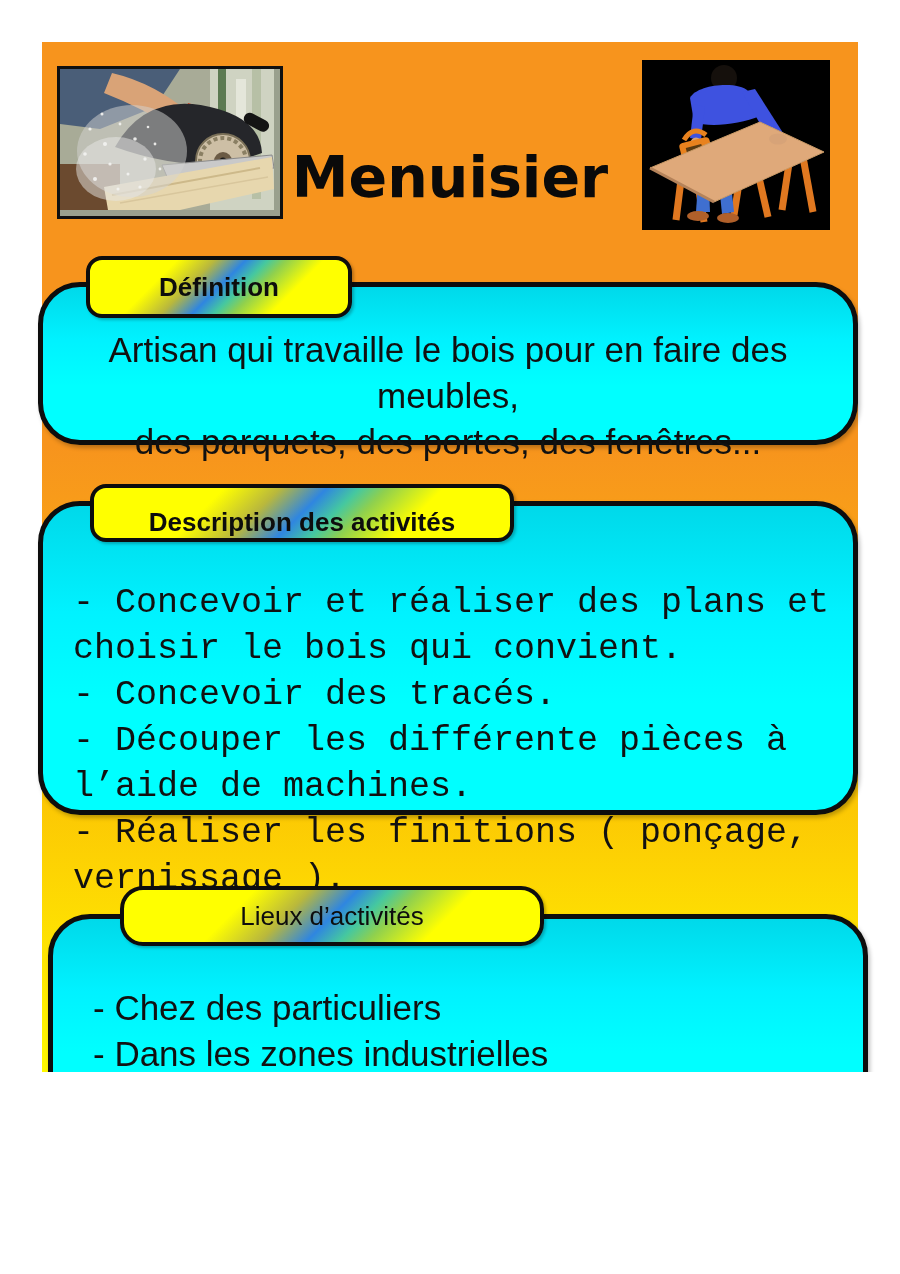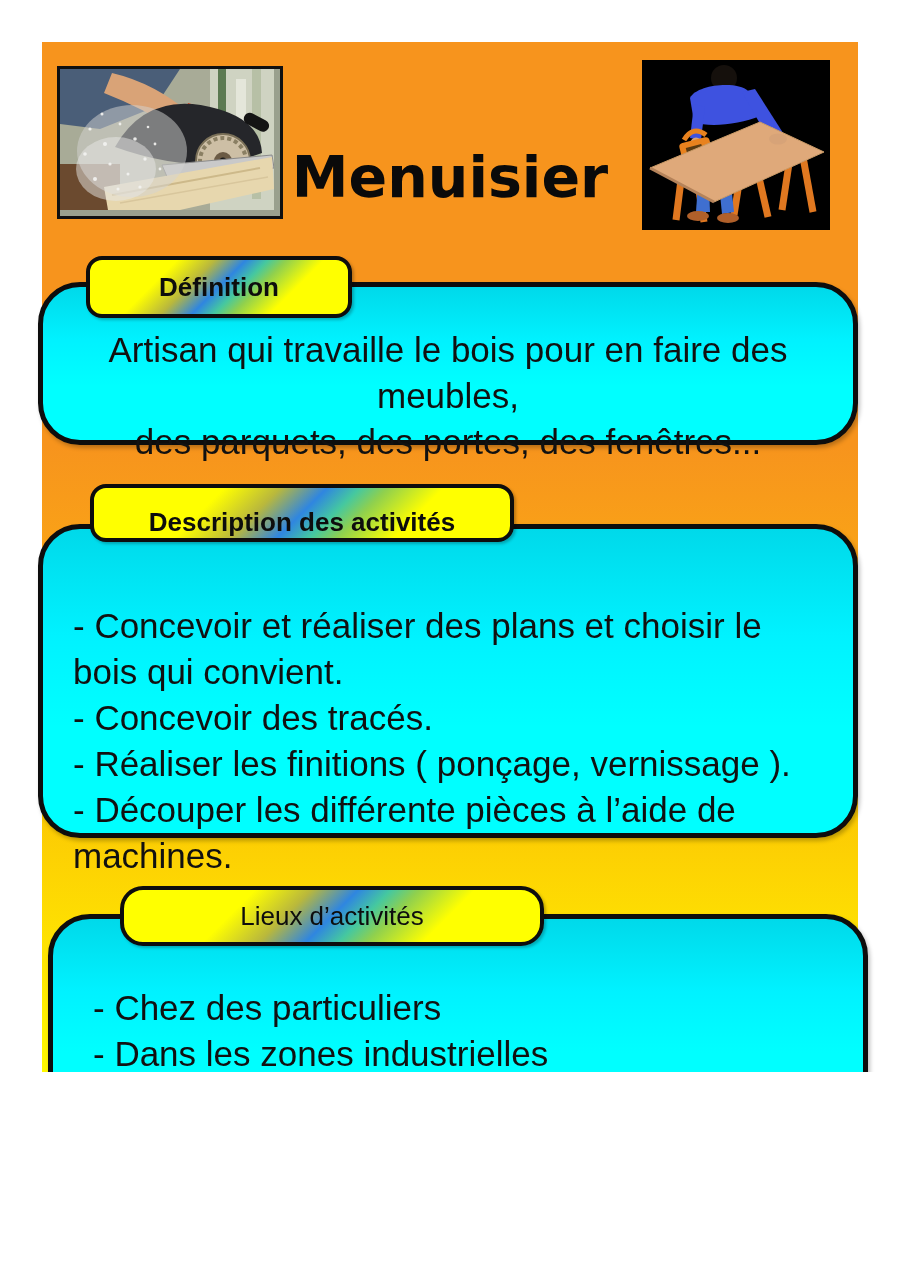--- a/index.html
+++ b/index.html
@@ -26,21 +26,21 @@
                   #45c8a0 57%,#8fd04e 63%,#ffff00 75%,#ffff00 100%);
        font-size:26px;color:#0d0d0d;box-shadow:2px 2px 3px rgba(0,0,0,0.25);}
   .tab-1{left:86px;top:256px;width:258px;height:54px;font-weight:bold;}
   .tab-2{left:90px;top:484px;width:416px;height:50px;font-weight:bold;align-items:flex-end;}
   .tab-3{left:120px;top:886px;width:416px;height:52px;font-weight:normal;border-radius:23px;}
   
   .box{position:absolute;z-index:3;border:5px solid #0d0d0d;border-radius:42px;
        background:linear-gradient(180deg,#00d9ea 0%,#00f2ff 35%,#00ffff 65%);
        box-shadow:2px 3px 4px rgba(0,0,0,0.25);}
   .box-1{left:38px;top:282px;width:810px;height:153px;}
-  .box-2{left:38px;top:524px;width:810px;height:304px;}
+  .box-2{left:38px;top:501px;width:810px;height:304px;font-family:Liberation Mono, monospace;}
   .box-3{left:48px;top:914px;width:810px;height:206px;}
   .box-text{font-size:35px;line-height:46px;color:#111;}
   .box-1 .box-text{padding-top:40px;text-align:center;}
   .box-2 .box-text{padding:74px 18px 0 30px;text-align:left;}
   .box-3 .box-text{padding:66px 18px 0 40px;text-align:left;}
 </style>
 </head>
 <body>
 
 <div id="screen">
@@ -133,22 +133,22 @@
     </div>
   </div>
 
   <div class="tab tab-2">
     <span>Description des activités</span>
   </div>
   <div class="box box-2">
     <div class="box-text">
       <div>- Concevoir et réaliser des plans et choisir le bois qui convient.</div>
       <div>- Concevoir des tracés.</div>
+      <div>- Découper les différente pièces à l’aide de machines.</div>
       <div>- Réaliser les finitions ( ponçage, vernissage ).</div>
-      <div>- Découper les différente pièces à l’aide de machines.</div>
     </div>
   </div>
 
   <div class="tab tab-3">
     <span>Lieux d’activités</span>
   </div>
   <div class="box box-3">
     <div class="box-text">
       <div>- Chez des particuliers</div>
       <div>- Dans les zones industrielles</div>

